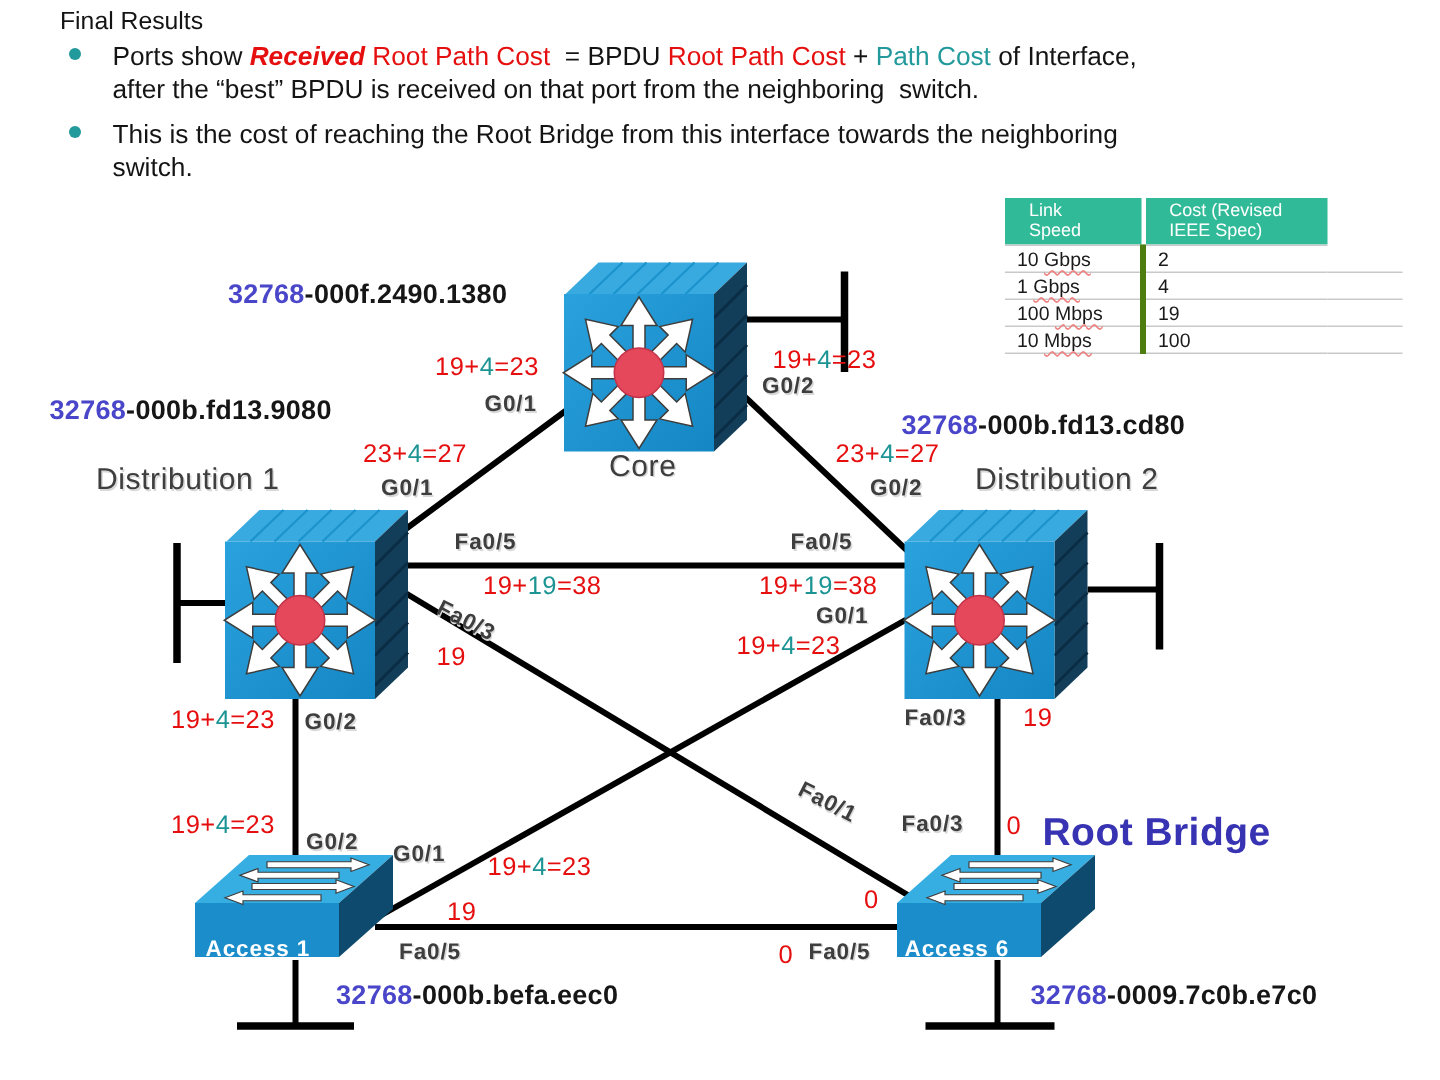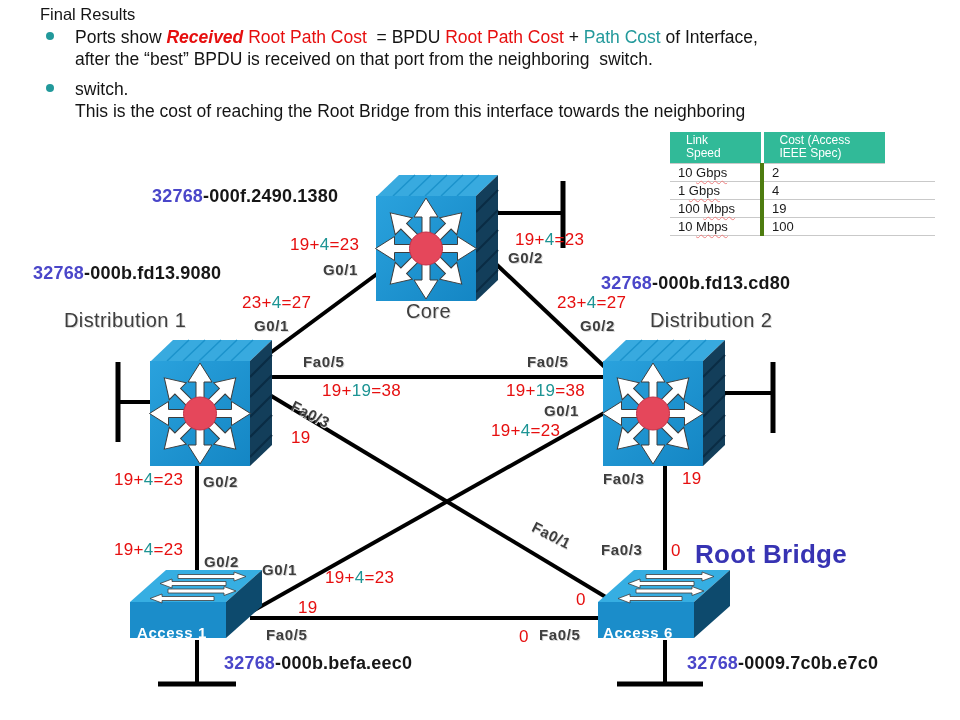--- a/index.html
+++ b/index.html
@@ -62,29 +62,29 @@
       <div class="bullet">
         <span class="dot">
           <i></i>
         </span>
         <div class="btext"><div><span class="k">Ports show </span><span class="rbi">Received</span><span class="r"> Root Path Cost</span><span class="k">  = BPDU </span><span class="r">Root Path Cost</span><span class="k"> + </span><span class="t">Path Cost</span><span class="k"> of Interface,</span></div><div><span class="k">after the “best” BPDU is received on that port from the neighboring  switch.</span></div></div>
       </div>
       <div class="bullet">
         <span class="dot">
           <i></i>
         </span>
-        <div class="btext"><div><span class="k">switch.</span></div><div><span class="k">This is the cost of reaching the Root Bridge from this interface towards the neighboring</span></div></div>
+        <div class="btext"><div><span class="k">This is the cost of reaching the Root Bridge from this interface towards the neighboring</span></div><div><span class="k">switch.</span></div></div>
       </div>
     </div>
 
   <table class="cost-table">
     <thead>
       <tr>
         <th class="th1">Link Speed</th>
-        <th class="th2">Cost (Access IEEE Spec)</th>
+        <th class="th2">Cost (Revised IEEE Spec)</th>
         <th class="th3"></th>
       </tr>
     </thead>
     <tbody>
         <tr>
           <td><span>10 </span><span class="unit">Gbps</span></td>
           <td>2</td>
           <td></td>
         </tr>
         <tr>

